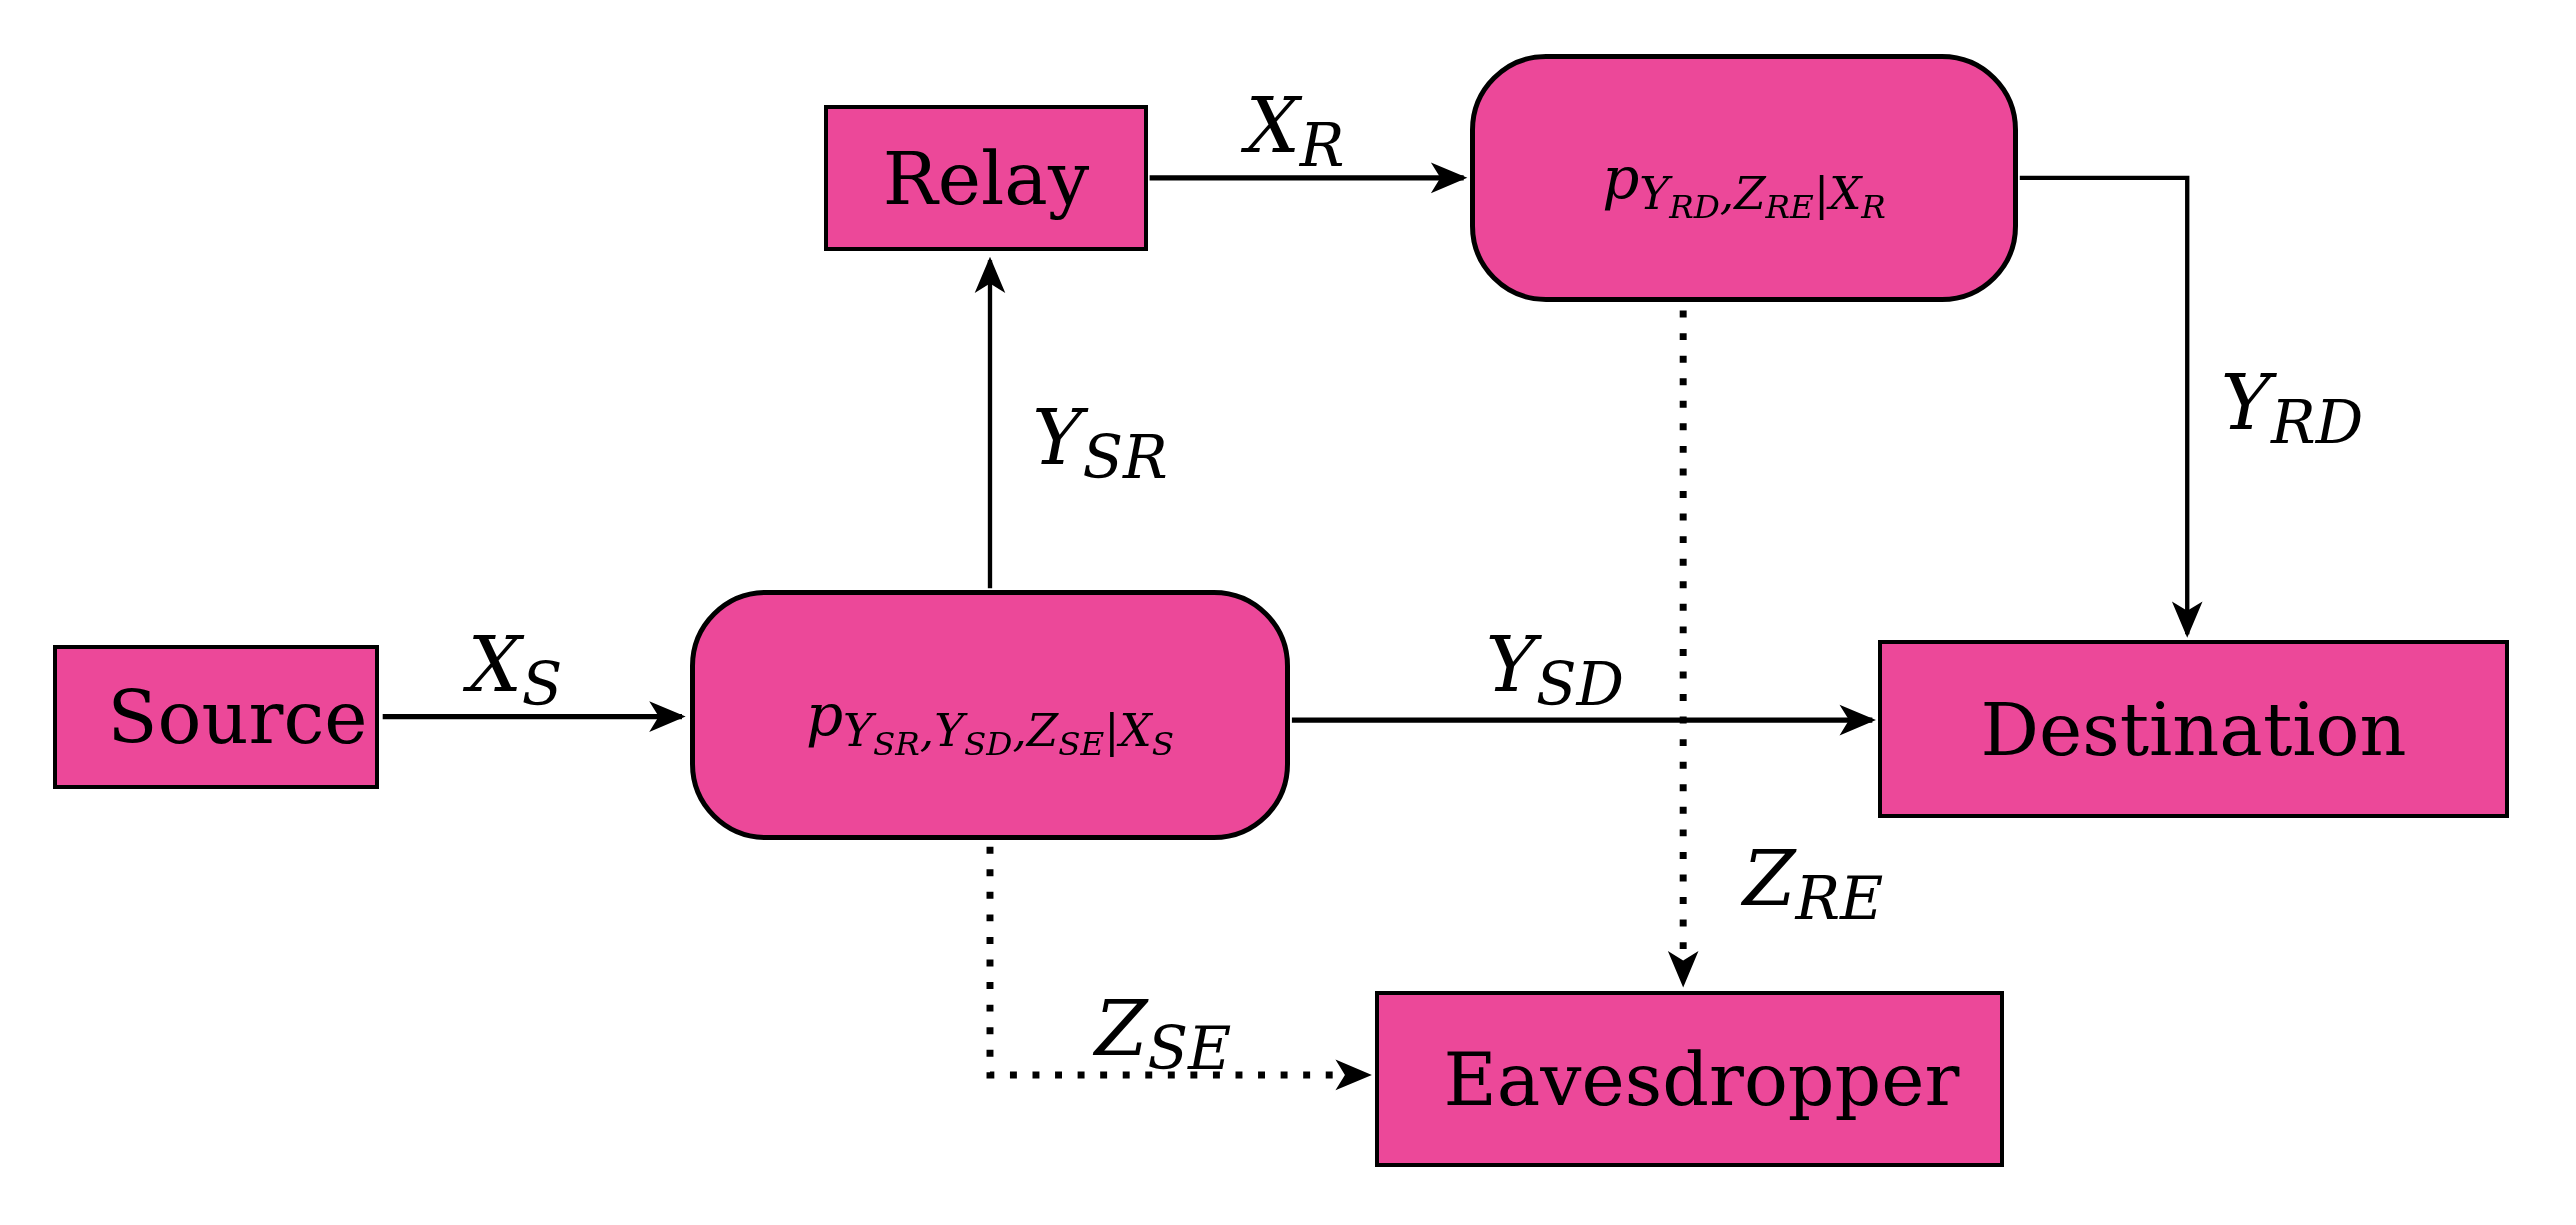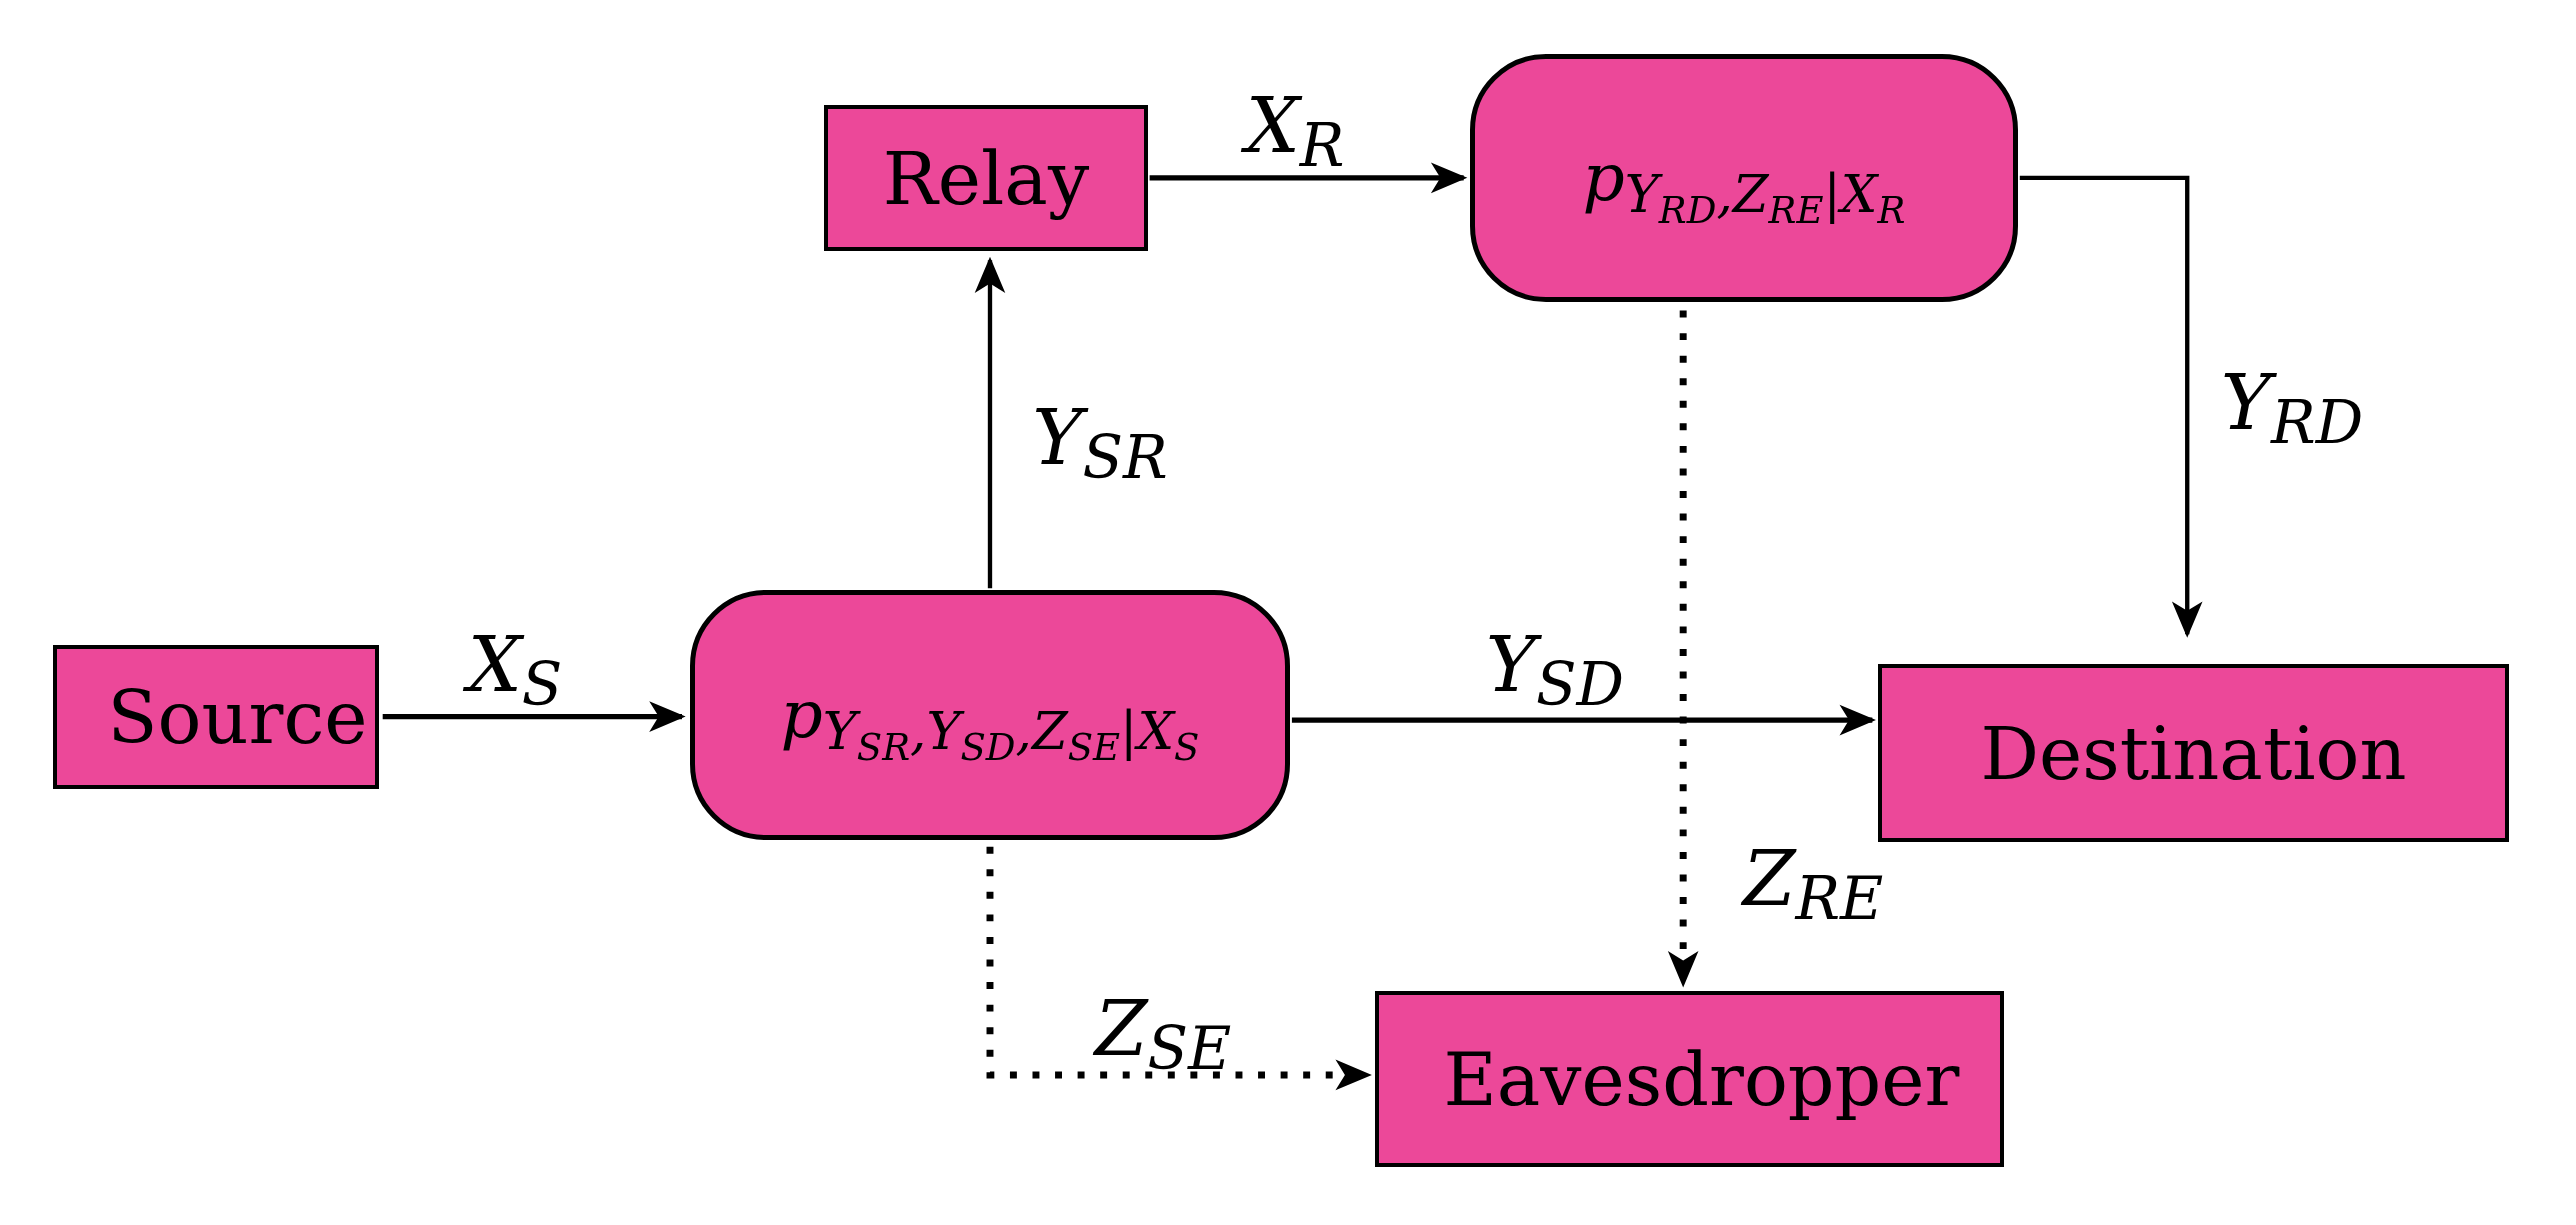--- a/index.html
+++ b/index.html
@@ -20,21 +20,21 @@
     display:flex;align-items:center;justify-content:center;
     text-align:center;
   }
   .node.rounded{border-width:5.2px;border-radius:76px;}
   .node-label{
     font-size:73px;
     line-height:1;
     white-space:nowrap;
     color:#000;
   }
-  .math{font-style:italic;font-size:66px;line-height:1;white-space:nowrap;}
+  .math{font-style:italic;font-size:58px;line-height:1;white-space:nowrap;}
   .math sub{
     font-size:0.78em;
     line-height:0;
     position:relative;
     top:0.24em;
     vertical-align:baseline;
   }
   .math sub sub{
     font-size:0.72em;
     top:0.28em;
@@ -84,21 +84,21 @@
   </div>
 
   <div class="node rounded" style="left:690px;top:590px;width:600px;height:250px;">
     <span class="math"><span>p</span><sub><span>Y</span><sub>SR</sub><span>,</span><span>Y</span><sub>SD</sub><span>,</span><span>Z</span><sub>SE</sub><span class="mo">|</span><span>X</span><sub>S</sub></sub></span>
   </div>
 
   <div class="node rounded" style="left:1470px;top:54px;width:548px;height:248px;">
     <span class="math"><span>p</span><sub><span>Y</span><sub>RD</sub><span>,</span><span>Z</span><sub>RE</sub><span class="mo">|</span><span>X</span><sub>R</sub></sub></span>
   </div>
 
-  <div class="node" style="left:1878px;top:664px;width:631px;height:178px;">
+  <div class="node" style="left:1878px;top:640px;width:631px;height:178px;">
     <span class="node-label">Destination</span>
   </div>
 
   <div class="node" style="left:1375px;top:991px;width:629px;height:176px;padding-left:24px;">
     <span class="node-label">Eavesdropper</span>
   </div>
 
   <div class="edge-label math" style="left:515px;top:665px;"><span>X</span><sub>S</sub></div>
 
   <div class="edge-label math" style="left:1100px;top:438px;"><span>Y</span><sub>SR</sub></div>

